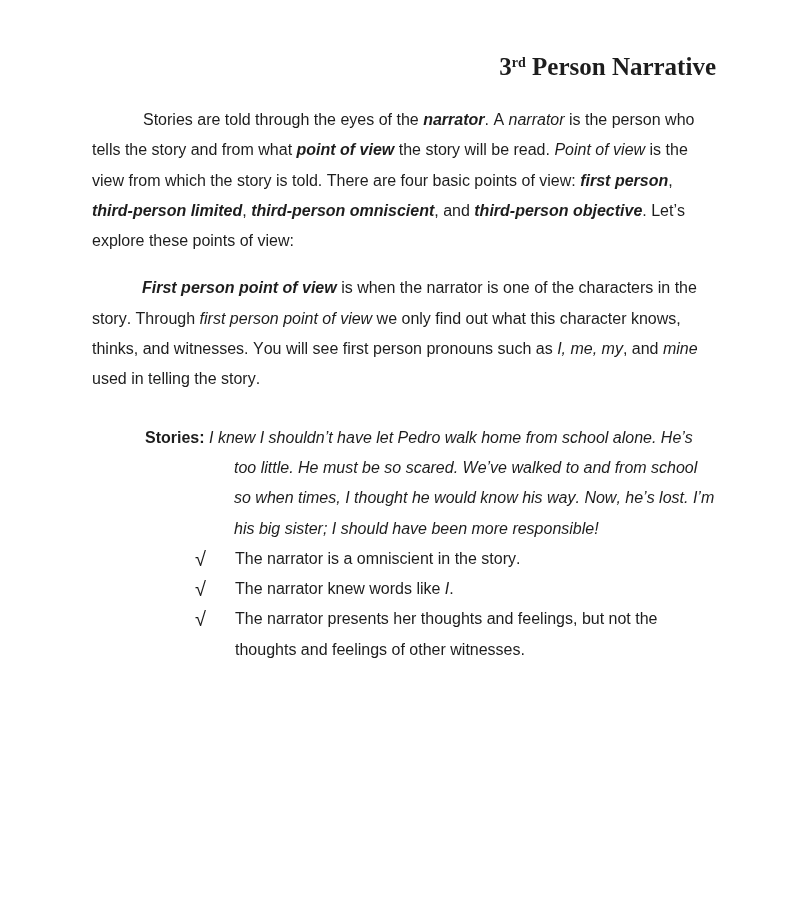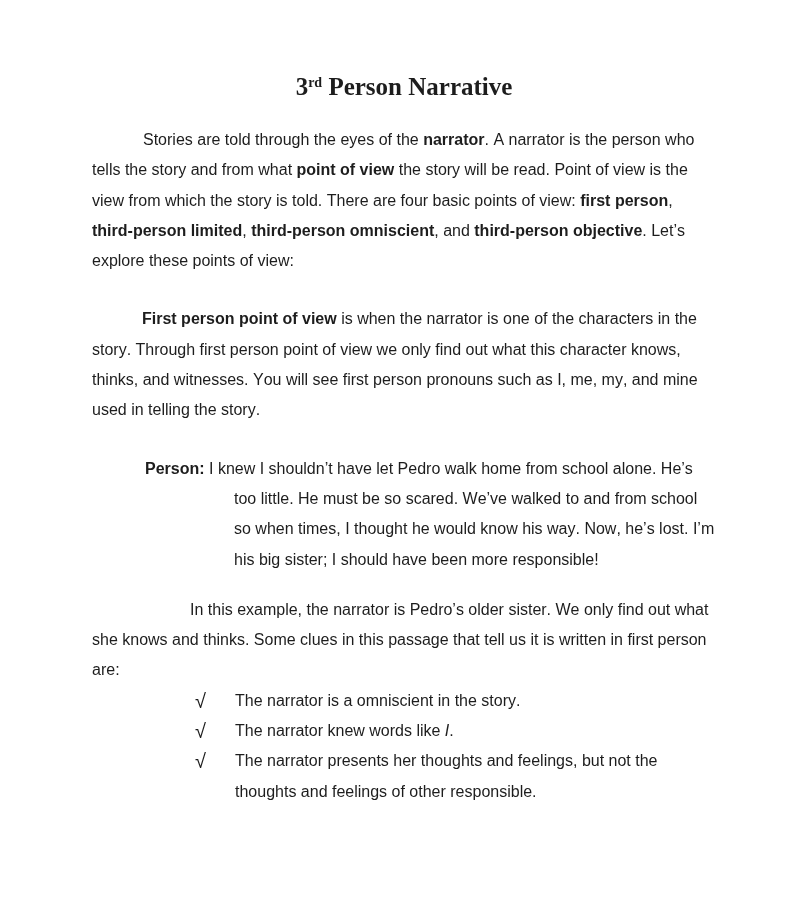--- a/index.html
+++ b/index.html
@@ -18,41 +18,41 @@
   .page {
     display: flow-root;
     width: 624px;
     margin-left: 92px;
   }
   .title {
     font-family: "Liberation Serif", serif;
     font-weight: bold;
     font-size: 25px;
     line-height: 27px;
-    text-align: center;
-    margin: 73px 0 0 0;
+    text-align: right;
+    margin: 53px 0 0 0;
   }
   .title sup {
     font-size: 14px;
     line-height: 0;
     vertical-align: 8px;
   }
   .para {
     font-size: 16px;
     line-height: 30.3px;
     margin: 0;
   }
   .para .b { font-weight: bold; }
-  .para .i { }
+  .para .i { font-style: italic; }
   .p-intro {
     margin-top: 25px;
     text-indent: 51px;
   }
   .p-first-person {
-    margin-top: 28px;
+    margin-top: 17px;
     text-indent: 50px;
   }
   .p-example {
     margin: 28px 0 0 53px;
     padding-left: 89px;
     text-indent: -89px;
   }
   .p-analysis {
     margin-top: 20px;
     text-indent: 98px;
@@ -77,32 +77,31 @@
 <body>
 
 <div class="page">
 
   <h1 class="title"><span>3</span><sup>rd</sup><span> Person Narrative</span></h1>
 
   <p class="para p-intro"><span>Stories are told through the eyes of the </span><span class="b i">narrator</span><span>. A </span><span class="i">narrator</span><span> is the person who tells the story and from what </span><span class="b i">point of view</span><span> the story will be read. </span><span class="i">Point of view</span><span> is the view from which the story is told. There are four basic points of view: </span><span class="b i">first person</span><span>, </span><span class="b i">third-person limited</span><span>, </span><span class="b i">third-person omniscient</span><span>, and </span><span class="b i">third-person objective</span><span>. Let’s explore these points of view:</span></p>
 
   <p class="para p-first-person"><span class="b i">First person point of view</span><span> is when the narrator is one of the characters in the story. Through </span><span class="i">first person point of view</span><span> we only find out what this character knows, thinks, and witnesses. You will see first person pronouns such as </span><span class="i">I, me, my</span><span>, and </span><span class="i">mine</span><span> used in telling the story.</span></p>
 
-  <p class="para p-example"><span class="b">Person:</span><span> </span><span class="i">I knew I shouldn’t have let Pedro walk home from school alone. He’s too little. He must be so scared. We’ve walked to and from school so when times, I thought he would know his way. Now, he’s lost. I’m his big sister; I should have been more responsible!</span></p>
+  <p class="para p-example"><span class="b">Stories:</span><span> </span><span class="i">I knew I shouldn’t have let Pedro walk home from school alone. He’s too little. He must be so scared. We’ve walked to and from school so when times, I thought he would know his way. Now, he’s lost. I’m his big sister; I should have been more responsible!</span></p>
 
-  <p class="para p-analysis"><span>In this example, the narrator is Pedro’s older sister. We only find out what she knows and thinks. Some clues in this passage that tell us it is written in first person are:</span></p>
 
   <div class="checklist">
     <div class="check-item">
       <span class="check-marker">√</span>
       <span class="check-text"><span>The narrator is a omniscient in the story.</span></span>
     </div>
     <div class="check-item">
       <span class="check-marker">√</span>
       <span class="check-text"><span>The narrator knew words like </span><span class="i">I</span><span>.</span></span>
     </div>
     <div class="check-item">
       <span class="check-marker">√</span>
-      <span class="check-text"><span>The narrator presents her thoughts and feelings, but not the thoughts and feelings of other responsible.</span></span>
+      <span class="check-text"><span>The narrator presents her thoughts and feelings, but not the thoughts and feelings of other witnesses.</span></span>
     </div>
   </div>
 
 </div>
 
 </body></html>

